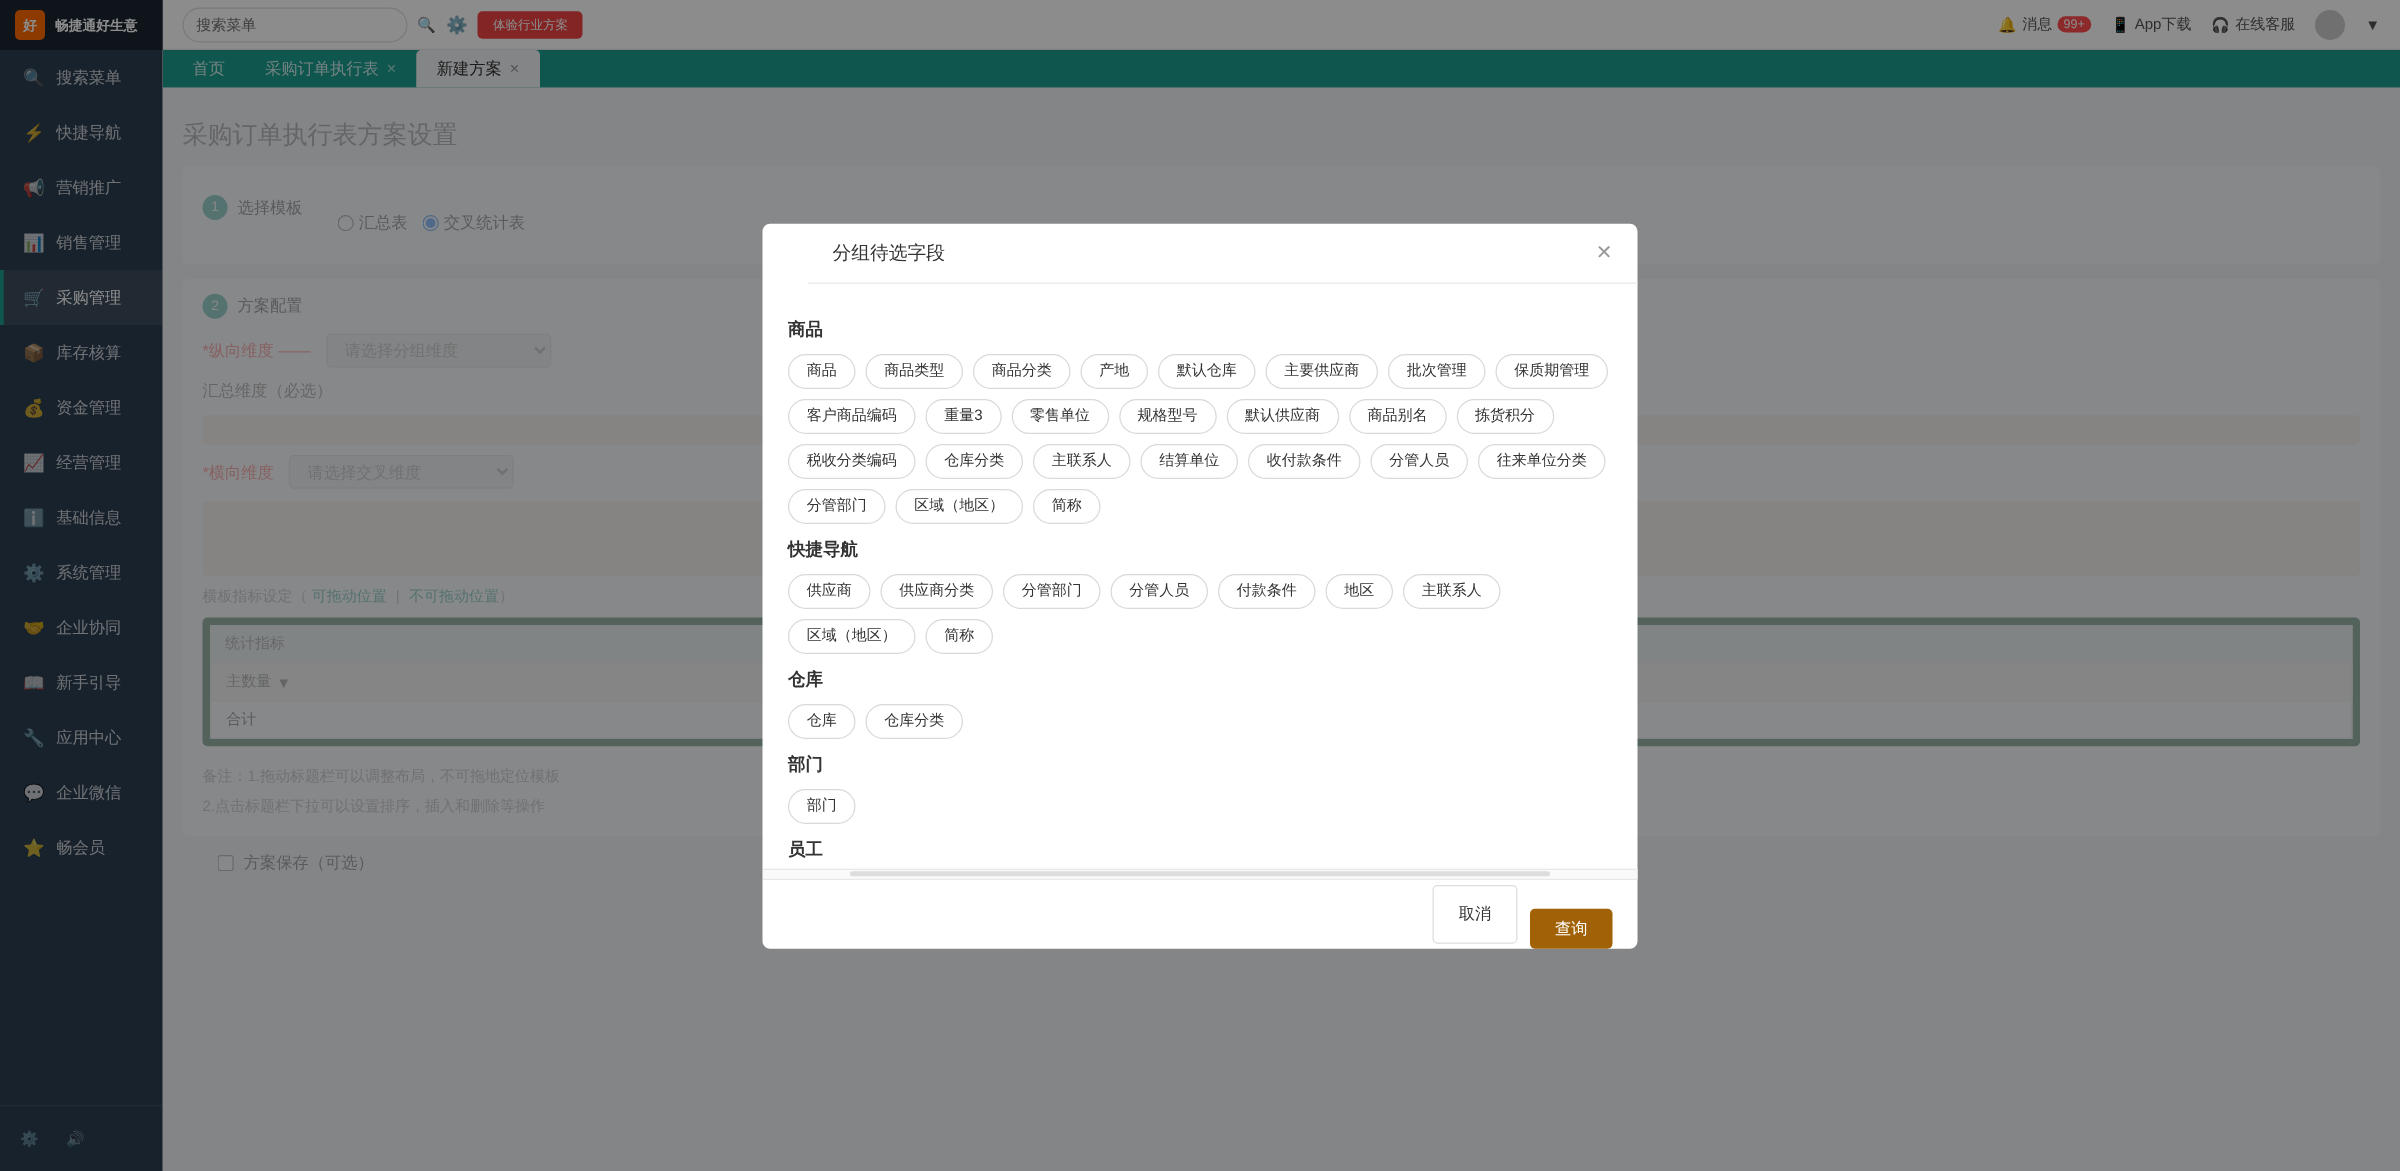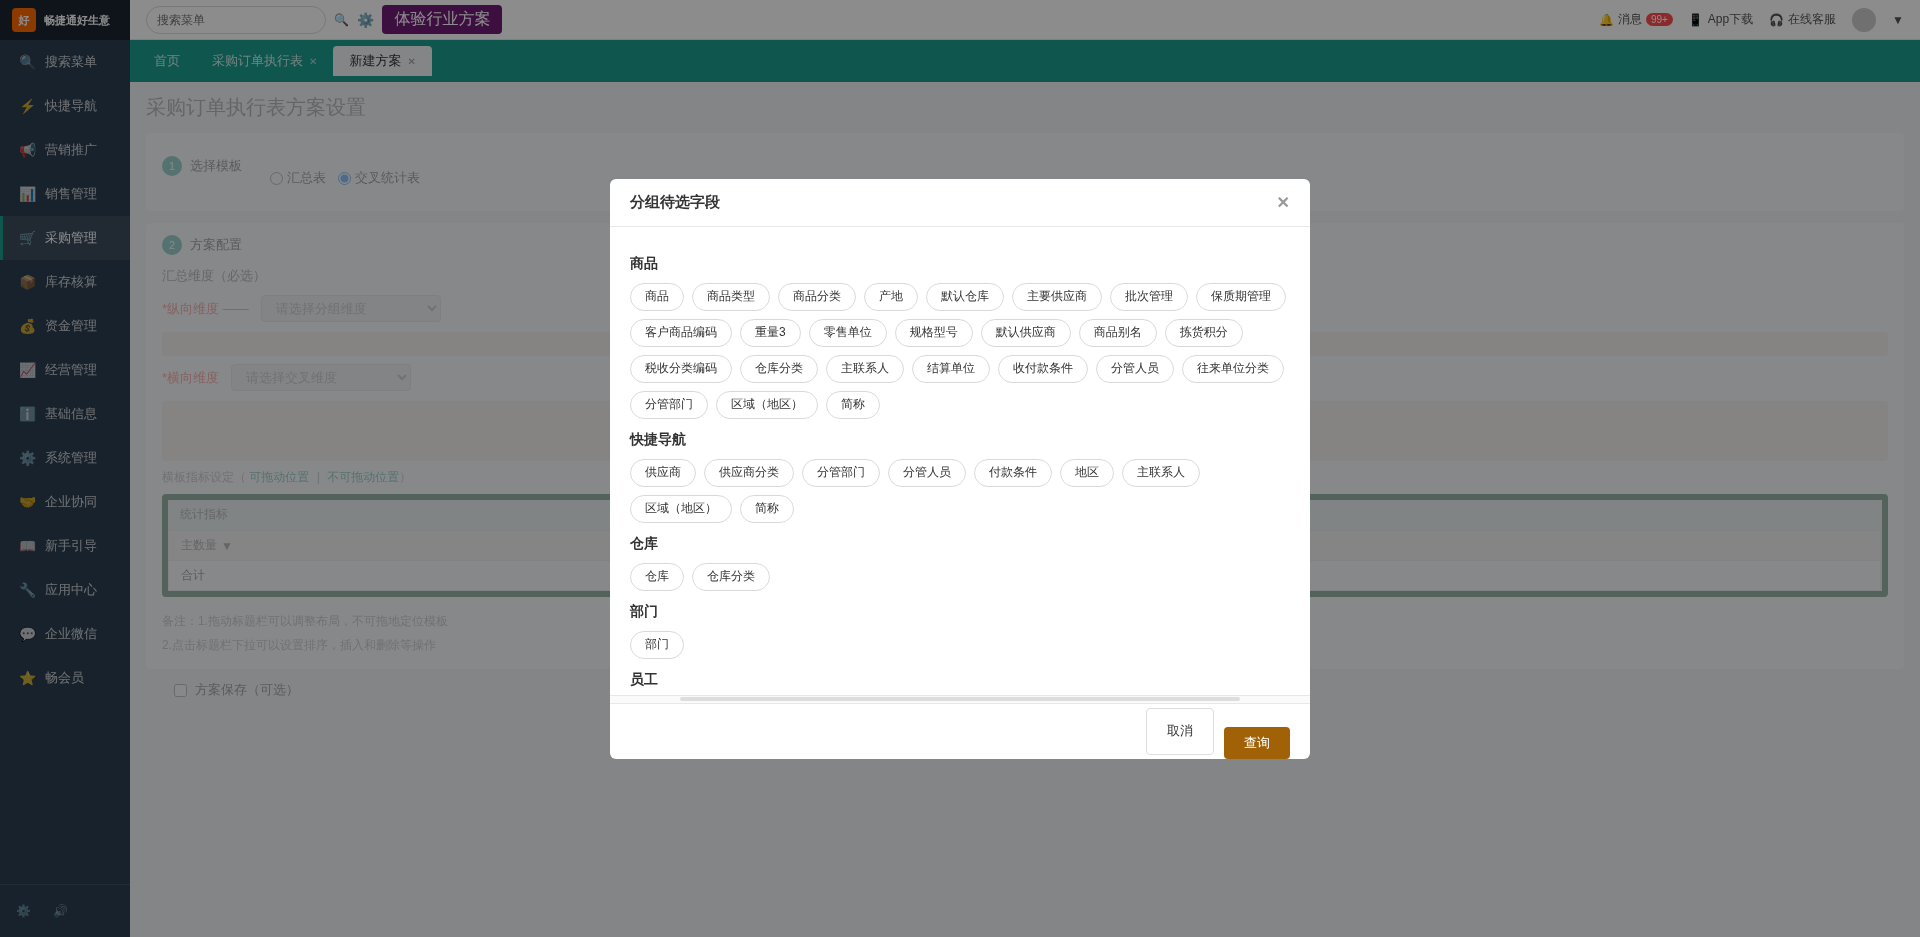--- a/index.html
+++ b/index.html
@@ -28,26 +28,26 @@
     }
     .topbar-actions {
       margin-left: auto;
       display: flex;
       align-items: center;
       gap: 16px;
       color: #555;
       font-size: 12px;
     }
     .topbar-btn-exp {
-      background: #701a75;
+      background: #ef4444;
       color: #fff;
       border: none;
       border-radius: 4px;
       padding: 4px 12px;
-      font-size: 16px;
+      font-size: 10px;
       cursor: pointer;
       margin-left: 8px;
     }
     .topbar-icon-item {
       display: flex; align-items: center; gap: 4px; cursor: pointer; color: #555;
     }
     .badge {
       background: #ff4d4f;
       color: #fff;
       border-radius: 8px;
@@ -55,21 +55,21 @@
       font-size: 10px;
     }
     .avatar-circle {
       width: 24px; height: 24px;
       background: #ccc;
       border-radius: 50%;
     }
 
     
     .tabbar {
-      height: 42px;
+      height: 30px;
       background: #1a9d8f;
       display: flex;
       align-items: center;
       padding: 0 8px;
       position: fixed;
       top: 40px; left: 130px; right: 0;
       z-index: 99;
     }
     .tab-item {
       height: 30px;
@@ -200,23 +200,24 @@
       flex-direction: column;
       position: relative;
     }
     .modal-header {
       height: 48px;
       border-bottom: 1px solid #e8e8e8;
       display: flex;
       align-items: center;
       padding: 0 20px;
       font-size: 15px;
-      font-weight: bold;
+      font-weight: normal;
       color: #333;
       flex-shrink: 0;
+      margin-left: 36px;
     }
     .modal-close {
       margin-left: auto;
       cursor: pointer;
       color: #999;
       font-size: 16px;
     }
     .modal-body {
       flex: 1;
       overflow-y: auto;
@@ -482,27 +483,27 @@
       </div>
     </div>
   </div>
 
   <div class="section-card">
     <div class="step-label">
       <div class="step-num">2</div>
       <span>方案配置</span>
     </div>
     <div class="form-row">
-      <span class="form-label">汇总维度（必选）</span>
-    </div>
-    <div class="form-row">
       <span class="form-label required">*纵向维度 ——</span>
       <select class="form-select">
         <option value="">请选择分组维度</option>
       </select>
+    </div>
+    <div class="form-row">
+      <span class="form-label">汇总维度（必选）</span>
     </div>
     <div style="background:#f9f0e6;padding:12px 16px;margin:8px 0;border-radius:4px;"></div>
     <div class="form-row">
       <span class="form-label required">*横向维度</span>
       <select class="form-select">
         <option value="">请选择交叉维度</option>
       </select>
     </div>
     <div style="background:#f9f0e6;padding:12px 16px;margin:8px 0;border-radius:4px;height:60px;"></div>
     <div style="font-size:12px;color:#999;margin:8px 0;">

